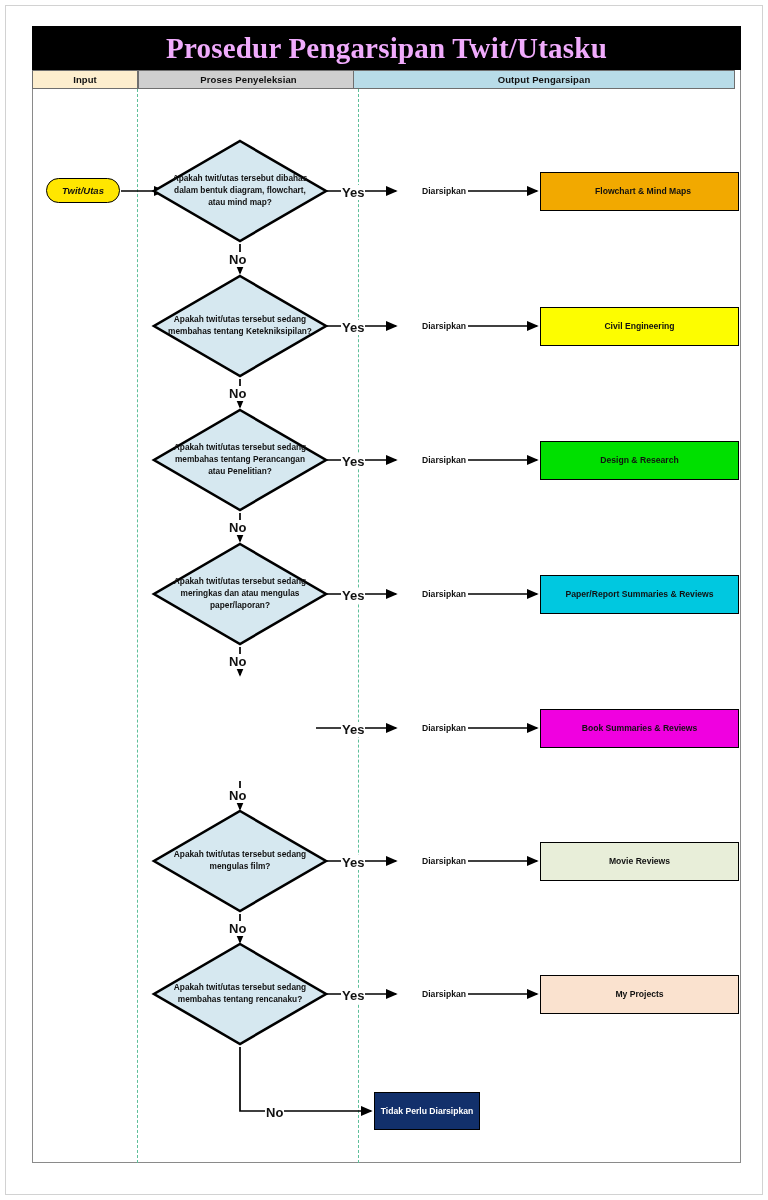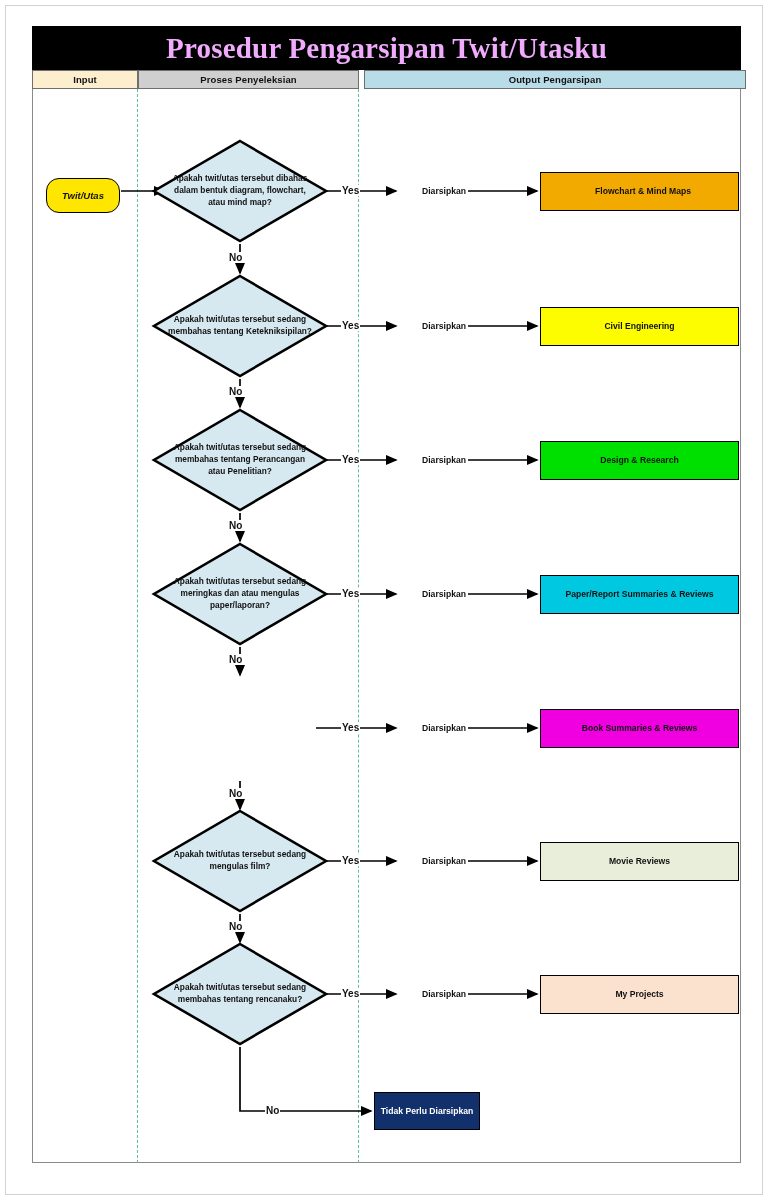--- a/index.html
+++ b/index.html
@@ -51,42 +51,42 @@
   .lane-head {
     position: absolute;
     top: 70px; height: 19px;
     border: 1px solid #6f6f6f;
     display: flex; align-items: center; justify-content: center;
     font-size: 9.5px; font-weight: bold; color: #111;
     letter-spacing: .1px;
   }
   #lane-head-input   { left: 32px;  width: 106px; background: #fdeece; }
   #lane-head-process { left: 138px; width: 221px; background: #cfcfcf; }
-  #lane-head-output  { left: 364px; width: 382px; background: #b8dce8; }
+  #lane-head-output  { left: 353px; width: 382px; background: #b8dce8; }
 
   
   .lane-divider {
     position: absolute;
     top: 89px; height: 1074px;
     width: 0;
     border-left: 1.6px dashed #5fbf9a;
   }
   #divider-1 { left: 137px; }
   #divider-2 { left: 358px; }
 
   
   #wires { position: absolute; left: 0; top: 0; width: 768px; height: 1200px; }
 
   
   .node { position: absolute; }
 
   
   #start-oval {
     left: 46px; top: 178px;
-    width: 74px; height: 35px;
+    width: 74px; height: 25px;
     background: #ffe600;
     border: 1.6px solid #000;
     border-radius: 13px;
     display: flex; align-items: center; justify-content: center;
     font-size: 9.5px; font-weight: bold; font-style: italic; color: #111;
   }
 
   
   .diamond {
     width: 176px; height: 104px;
@@ -132,21 +132,21 @@
     border: 1.5px solid #000;
     display: flex; align-items: center; justify-content: center;
     text-align: center;
     font-size: 8.6px; font-weight: bold; color: #ffffff;
     line-height: 1.2;
   }
 
   
   .edge-label {
     position: absolute;
-    font-size: 10px; font-weight: bold; color: #111;
+    font-size: 13px; font-weight: bold; color: #111;
     white-space: nowrap;
     background: #ffffff;
     padding: 0 1px;
   }
 </style>
 </head>
 <body>
 
 <div id="page">
 

